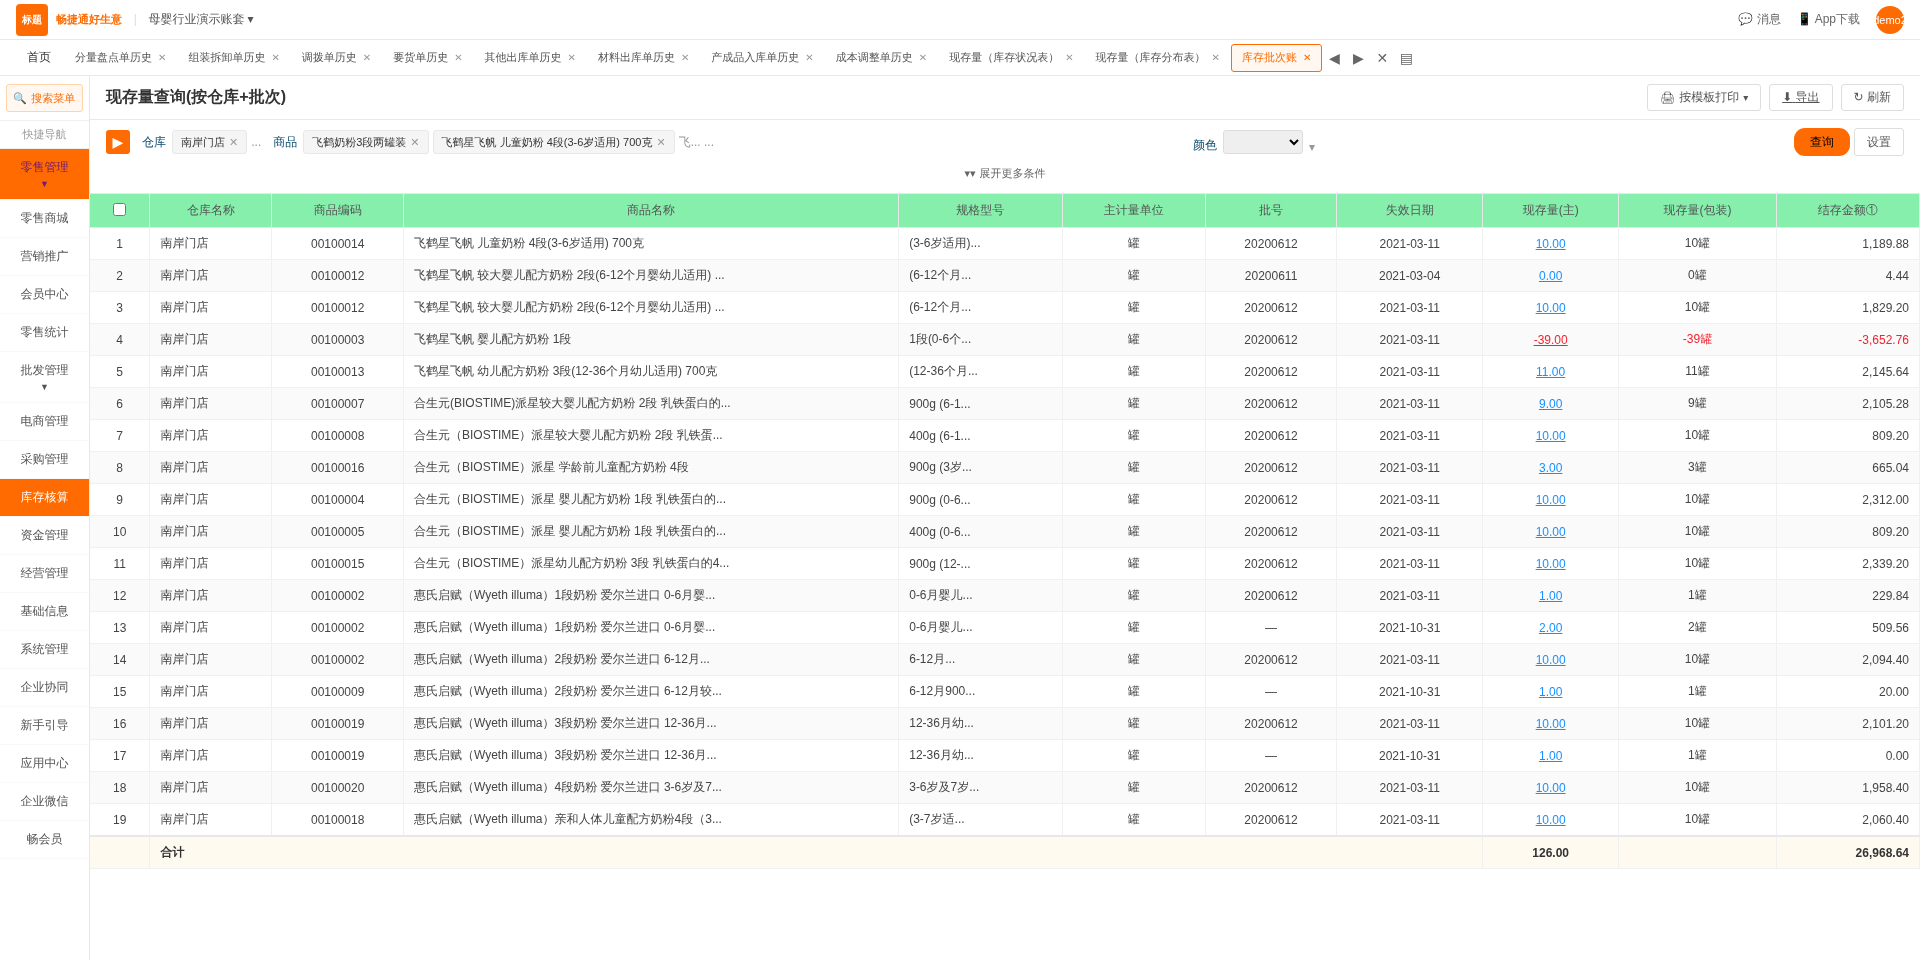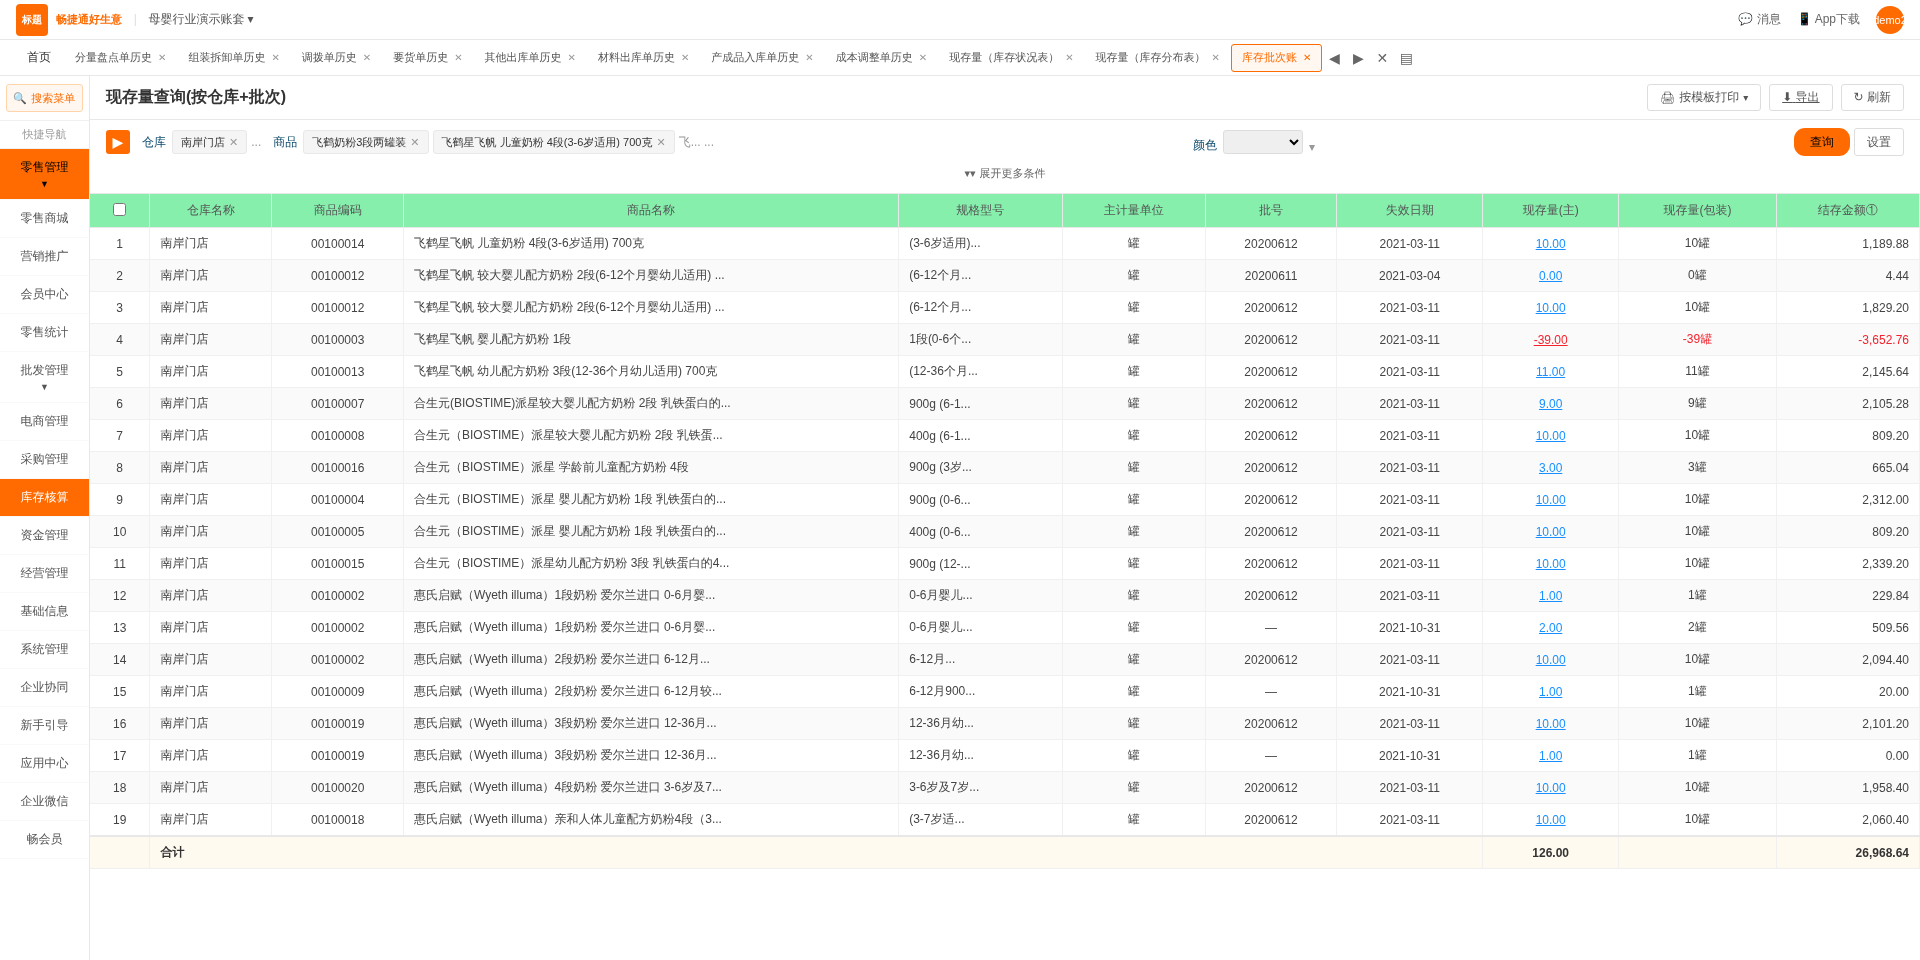--- a/index.html
+++ b/index.html
@@ -73,21 +73,21 @@
       text-align: center;
       font-size: 12px;
       cursor: pointer;
       color: #555;
       border-bottom: 1px solid #f9f9f9;
       display: flex;
       flex-direction: column;
       align-items: center;
       gap: 3px;
     }
-    .sidebar-menu-item.active { background: #ff6b00; color: #000000; }
+    .sidebar-menu-item.active { background: #ff6b00; color: #701a75; }
 
     
     .content-area { flex: 1; display: flex; flex-direction: column; overflow: hidden; }
 
     
     .page-header {
       padding: 8px 16px;
       background: #fff;
       border-bottom: 1px solid #e8e8e8;
       display: flex;

